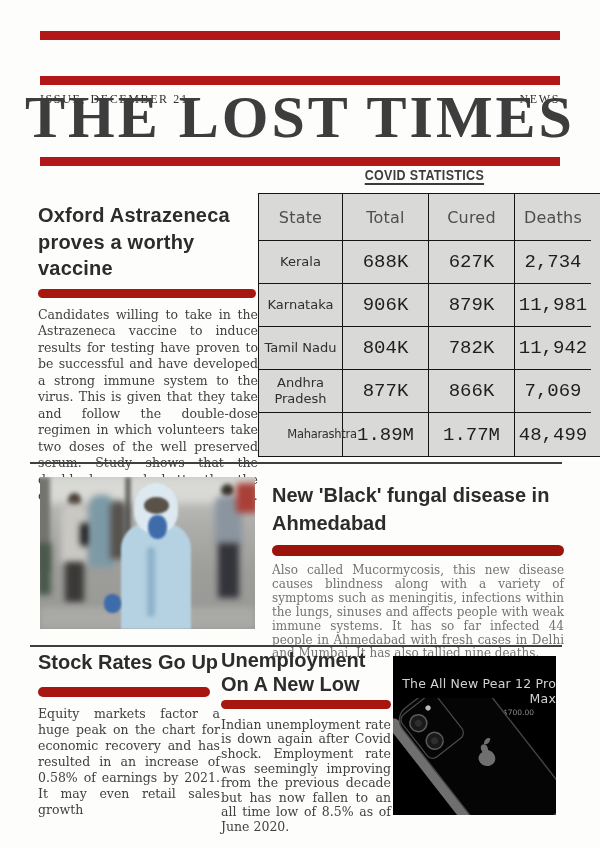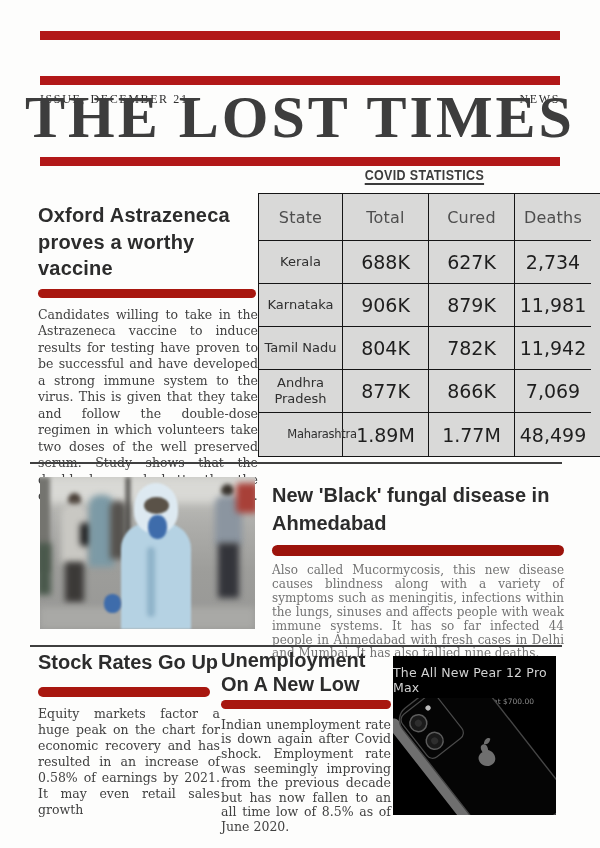--- a/index.html
+++ b/index.html
@@ -35,21 +35,21 @@
     background:var(--table_bg,#d9d9d8); border:1.6px solid #151515;
     font-family:"DejaVu Sans", sans-serif;
   }
   .tcell { display:flex; align-items:center; justify-content:center; text-align:center;
     border-right:1.6px solid #151515; border-bottom:1.6px solid #151515; padding:1px; }
   .tcell:nth-child(4n) { border-right:none; }
   .tcell:nth-child(n+21) { border-bottom:none; }
   .th { font-size:16px; color:#4e4e4e; letter-spacing:0.2px; }
   .state { font-size:13px; color:#2f2f2f; line-height:1.25; }
   .state.small { font-size:11.5px; letter-spacing:-0.3px;padding-left:44px; }
-  .num { font-size:19px; color:#1e1e1e; }
+  .num { font-size:19px; color:#1e1e1e;font-family:Liberation Mono, monospace; }
 
   .headline { font-family:Liberation Sans, sans-serif; font-weight:700; color:#2c2c2c; }
   .pill { background:var(--pill_red,#a8170f); border-radius:6px; }
   .bodytext { text-align:justify; color:#414141; }
 
   .oxford { position:absolute; top:202px; left:38px; width:220px; }
   .oxford .headline { font-size:20px; line-height:1.33; letter-spacing:0.2px; }
   .oxford .pill { width:218px; height:9px; margin-top:7px; }
   .oxford .bodytext { margin-top:9px; font-size:12.5px; line-height:16.5px; }
 
@@ -93,21 +93,21 @@
   .stocks .pill { width:172px; height:10px; margin-top:13px; }
   .stocks .bodytext { margin-top:9px; font-size:12.5px; line-height:16px; }
 
   .unemp { position:absolute; top:648px; left:221px; width:170px; }
   .unemp .headline { font-size:20px; line-height:1.22; }
   .unemp .pill { width:170px; height:9px; margin-top:3px; }
   .unemp .bodytext { margin-top:9px; font-size:12.5px; line-height:14.6px; }
 
   .ad { position:absolute; top:656px; left:393px; width:163px; height:159px;
     background:var(--ad_bg,#000); overflow:hidden; font-family:"DejaVu Sans", sans-serif; }
-  .ad-title { margin-top:9px; text-align:left; font-size:12.5px; color:#d2d2d2; letter-spacing:0.2px; }
+  .ad-title { margin-top:20px; text-align:right; font-size:12.5px; color:#d2d2d2; letter-spacing:0.2px; }
   .ad-price { margin-top:2px; text-align:right; padding-right:22px; font-size:7.5px; color:#8a8a8a; }
   .ad svg { position:absolute; left:0; top:42px; }
 </style>
 </head>
 <body>
 
 <div class="page">
 
   <div class="redbar bar-top"></div>
   <div class="kicker-row">

